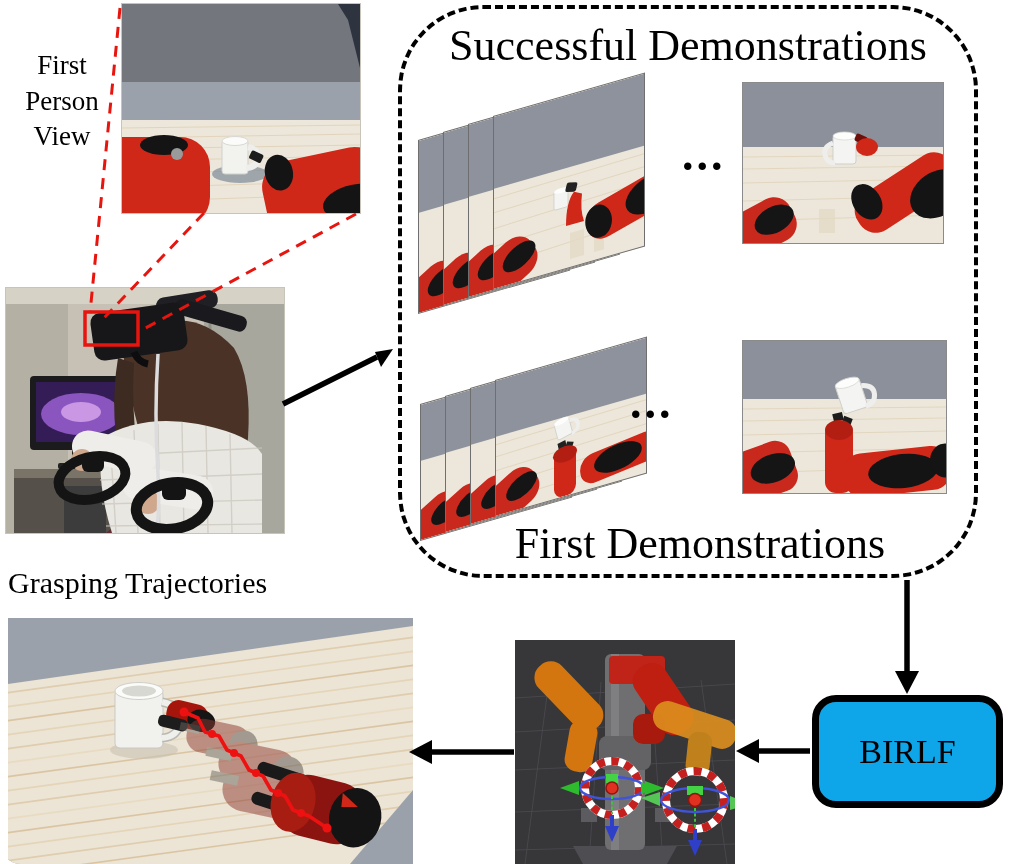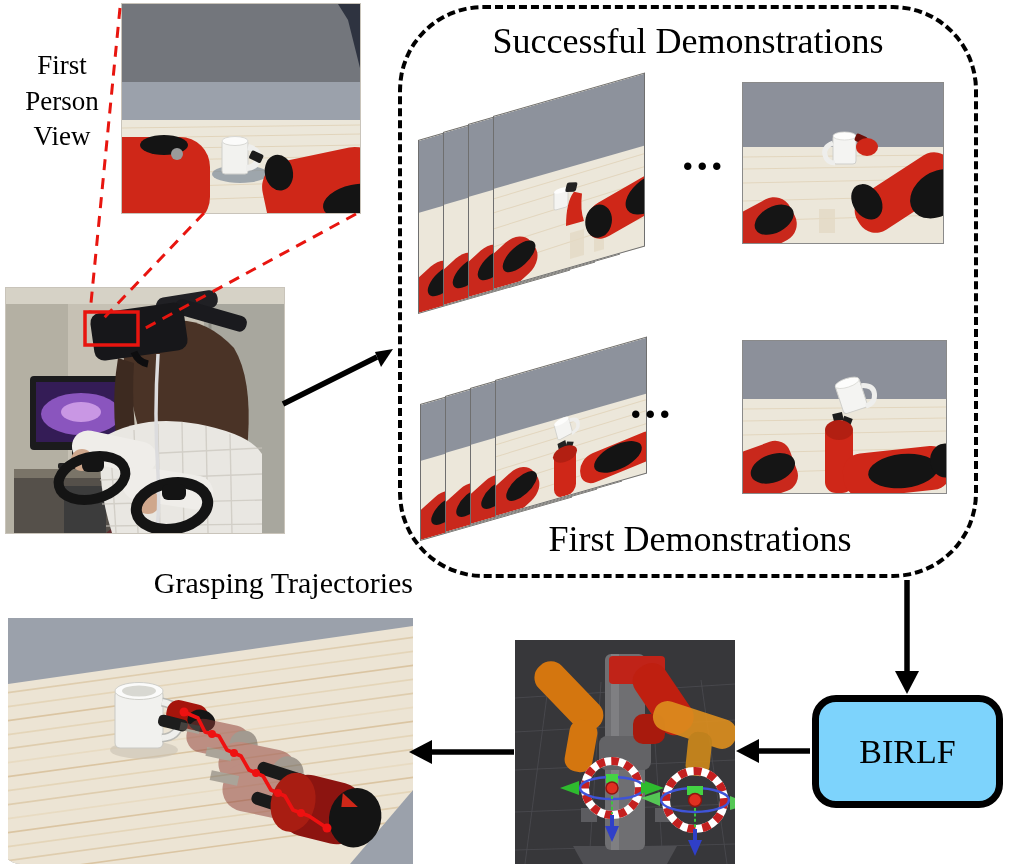--- a/index.html
+++ b/index.html
@@ -1,26 +1,26 @@
 <!DOCTYPE html>
 <html><head>
 <meta charset="utf-8">
 <style>
   html,body{margin:0;padding:0;background:#ffffff;}
   #canvas{position:relative;width:1014px;height:864px;background:#fff;overflow:hidden;
           font-family:"Liberation Serif","DejaVu Serif",serif;color:#000;border-radius:21px;}
   .abs{position:absolute;}
-  .title{font-size:36px;text-align:center;white-space:nowrap;}
-  .small-title{font-size:30px;text-align:right;white-space:nowrap;}
+  .title{font-size:44px;text-align:center;white-space:nowrap;}
+  .small-title{font-size:30px;text-align:left;white-space:nowrap;}
   .fpv-label{font-size:27px;line-height:1.32;text-align:center;width:112px;}
   .ellipsis{font-size:46px;font-weight:700;letter-spacing:3px;line-height:1;}
   
   .demo-box{border:4px dashed #000;border-radius:85px;background:transparent;}
   
-  .birlf-box{border:7px solid #000;border-radius:24px;background:#7dd3fc;
+  .birlf-box{border:7px solid #000;border-radius:24px;background:#0ea5e9;
              display:flex;align-items:center;justify-content:center;font-size:34px;text-align:right;}
   
   .sim-frame{position:absolute;width:150px;border:1px solid #6f6f6f;overflow:hidden;
              background:#ece7da;transform:skewY(-16deg);transform-origin:0 0;}
   .sim-frame svg{position:absolute;left:0;top:0;}
   .final-frame{position:absolute;border:1px solid #8a8a8a;overflow:hidden;background:#ece7da;}
   .photo-frame{position:absolute;overflow:hidden;border:1px solid #c9c4ba;}
   .overlay{position:absolute;left:0;top:0;pointer-events:none;}
 </style>
 </head>

